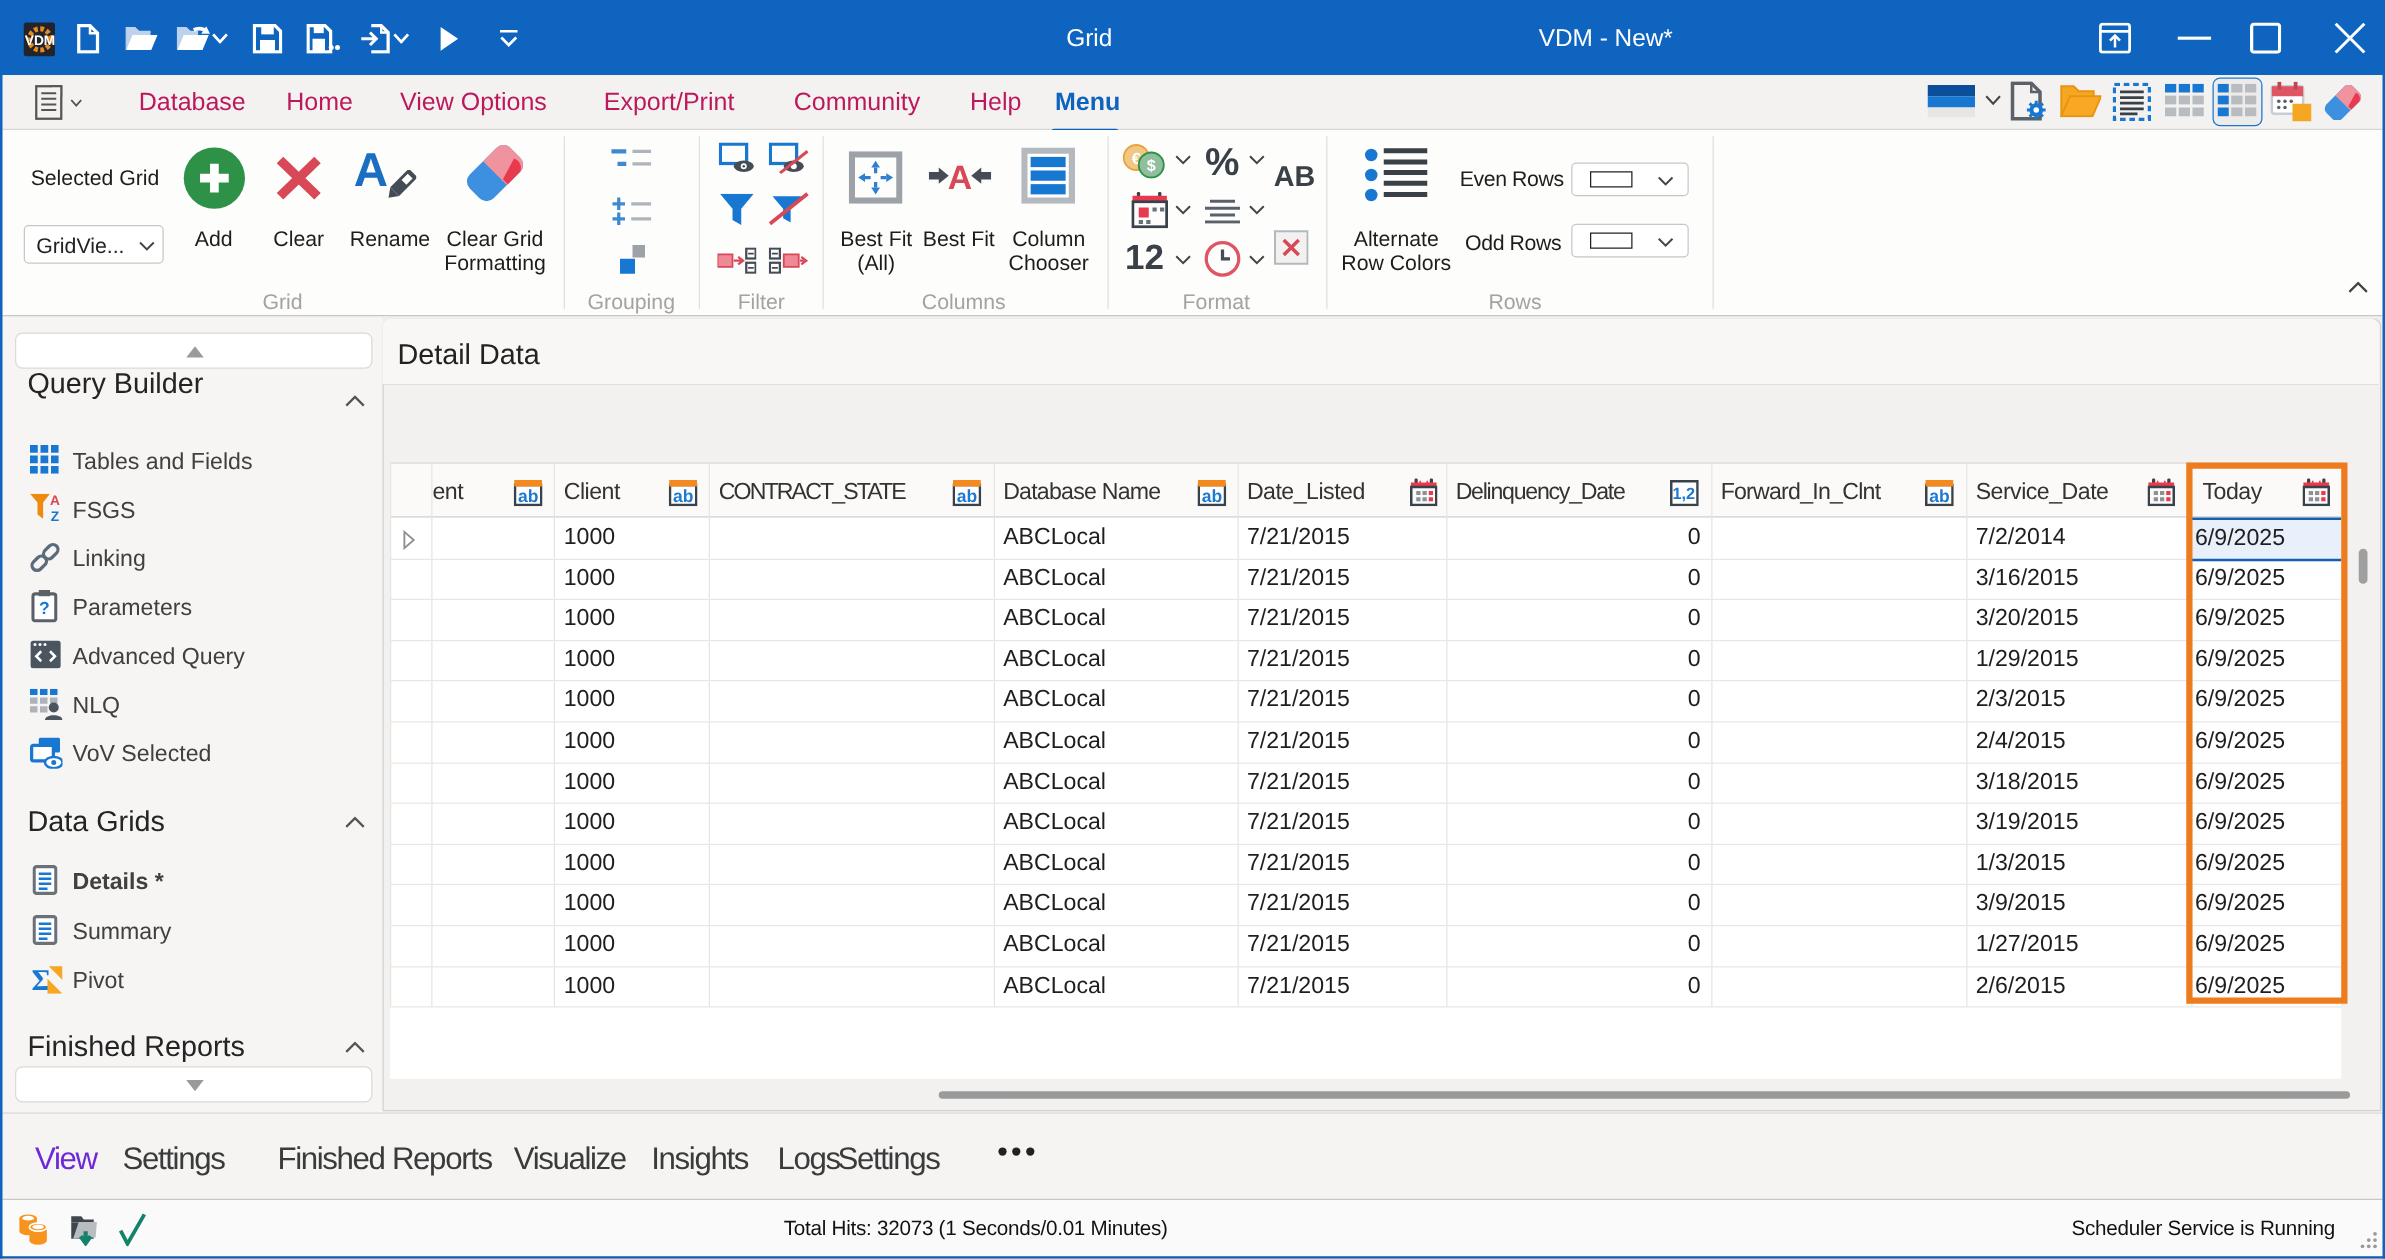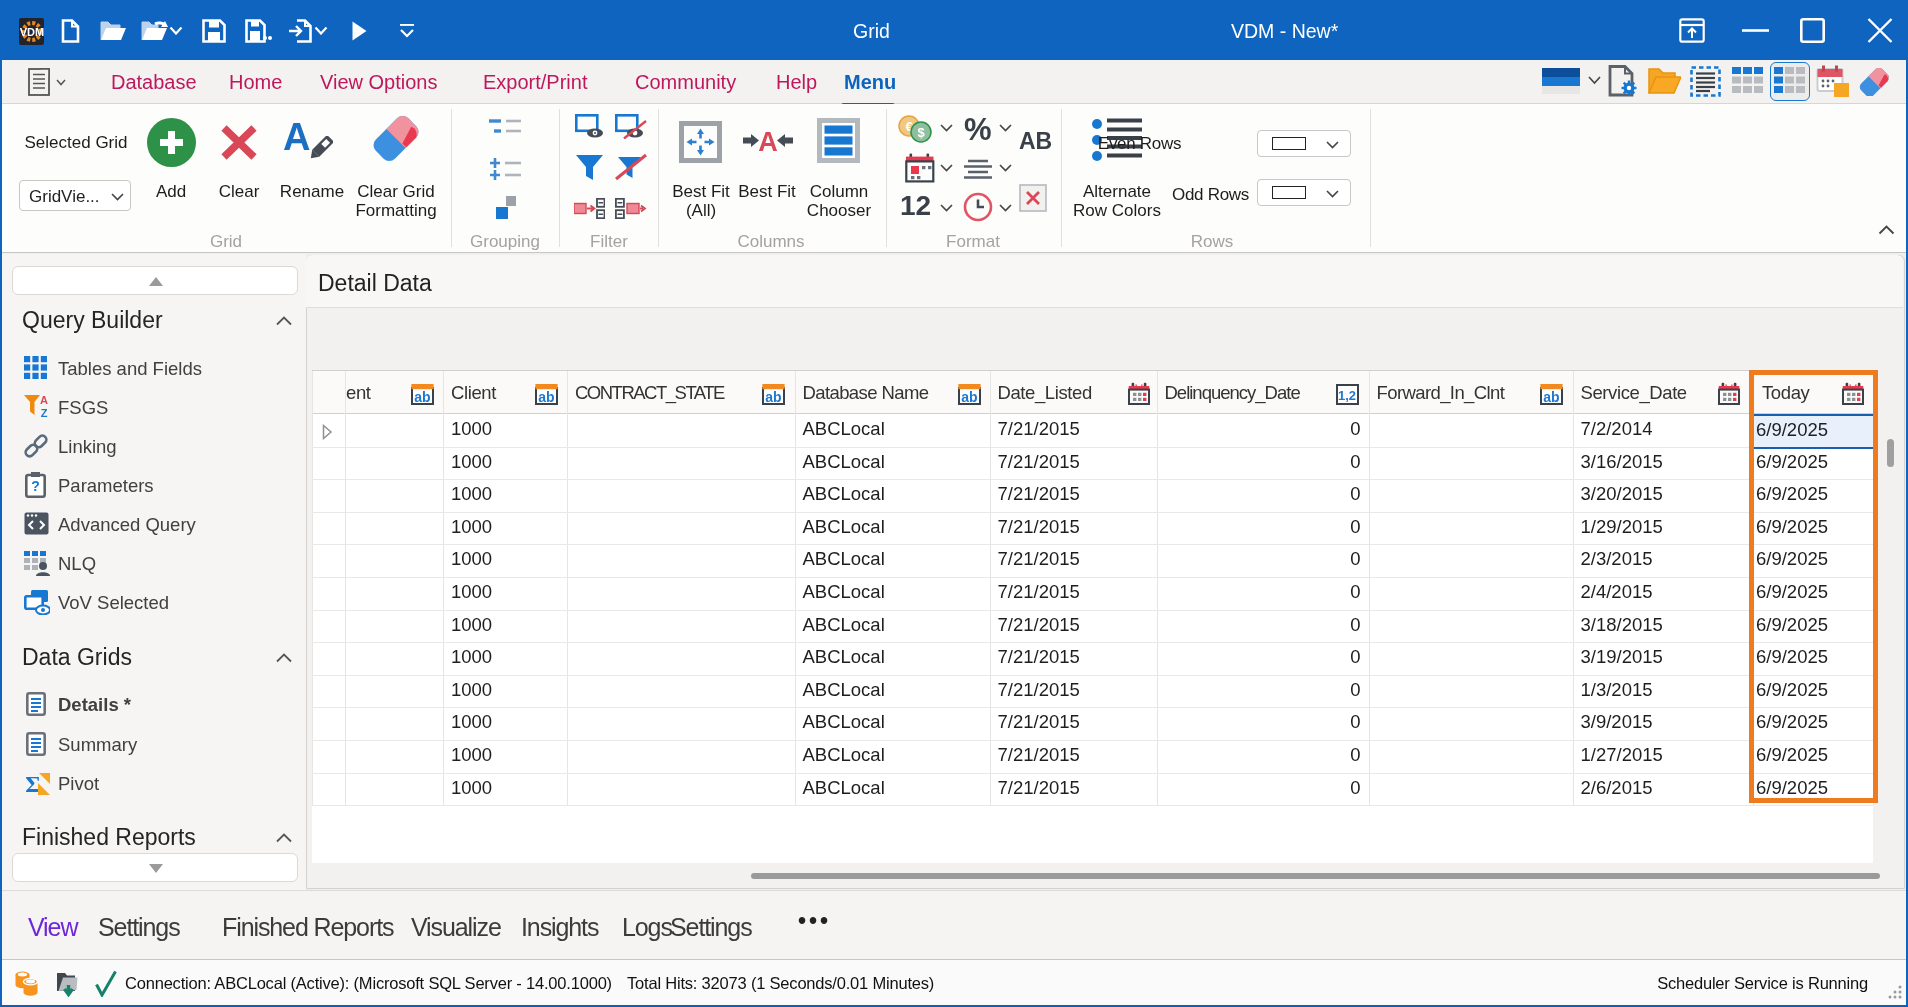--- a/index.html
+++ b/index.html
@@ -394,21 +394,21 @@
       <g stroke="#3A4048" stroke-width="4">
         <path d="M15 2.5 H50"></path>
         <path d="M15 11.5 H50"></path>
         <path d="M15 20 H50"></path>
         <path d="M15 28.5 H50"></path>
         <path d="M15 37.5 H50"></path>
       </g>
     </svg>
 <div class="rlabel" style="left:1115px;top:78px">Alternate</div>
 <div class="rlabel" style="left:1115px;top:97px">Row Colors</div>
-<div class="abs" style="left:1088px;top:30px;width:99px;text-align:center;font-size:17px;color:#1d1d1d;letter-spacing:-0.3px">Even Rows</div>
+<div class="abs" style="left:1150px;top:30px;width:99px;text-align:right;font-size:17px;color:#1d1d1d;letter-spacing:-0.3px">Even Rows</div>
 <div class="abs" style="left:1255px;top:26px;width:94px;height:27px;background:#fff;border:1px solid #C9C7C5;border-radius:4px">
  <div class="abs" style="left:14px;top:6px;width:34px;height:13px;background:#fff;border:1.6px solid #222"></div>
  <svg class="abs" style="left:68px;top:10px" width="13" height="8" viewBox="0 0 13 8">
         <path d="M1 1 L6.5 6.5 L12 1" class="chev"></path>
       </svg>
 </div>
 <div class="abs" style="left:1150px;top:81px;width:97px;text-align:right;font-size:17px;color:#1d1d1d;letter-spacing:-0.3px">Odd Rows</div>
 <div class="abs" style="left:1255px;top:75px;width:94px;height:27px;background:#fff;border:1px solid #C9C7C5;border-radius:4px">
  <div class="abs" style="left:14px;top:6px;width:34px;height:13px;background:#fff;border:1.6px solid #222"></div>
  <svg class="abs" style="left:68px;top:10px" width="13" height="8" viewBox="0 0 13 8">
@@ -419,21 +419,21 @@
 <svg class="abs" style="left:1876px;top:121px" width="17" height="10" viewBox="0 0 17 10">
       <path d="M1.5 8.5 L8.5 1.5 L15.5 8.5" fill="none" stroke="#444" stroke-width="1.8"></path>
     </svg>
 </div>
 <div id="sidebar">
 <div class="sbox" style="top:12px">
       <svg class="abs" style="left:135px;top:9px" width="16" height="11" viewBox="0 0 16 11">
         <path d="M8 1 L15 10 H1 Z" fill="#9A9A9A"></path>
       </svg>
     </div>
-<div class="shead" style="top:53px">Query Builder</div>
+<div class="shead" style="top:39px">Query Builder</div>
 <svg class="schev" style="top:62px" width="16" height="10" viewBox="0 0 16 10">
       <path d="M1 8.5 L8 1.5 L15 8.5" fill="none" stroke="#555" stroke-width="1.8"></path>
     </svg>
 <svg class="abs" style="left:22px;top:102px" width="23" height="23" viewBox="0 0 23 23">
       <g fill="#1878D1">
         <rect x="0" y="0" width="6.2" height="6.2"></rect>
         <rect x="8.4" y="0" width="6.2" height="6.2"></rect>
         <rect x="16.8" y="0" width="6.2" height="6.2"></rect>
         <rect x="0" y="8.4" width="6.2" height="6.2"></rect>
         <rect x="8.4" y="8.4" width="6.2" height="6.2"></rect>
@@ -779,21 +779,20 @@
     </svg>
 <svg class="abs" style="left:54px;top:11px" width="24" height="26" viewBox="0 0 24 26">
       <path d="M1 20 V2 H9 L11 4.5 H19 V7 H1 Z" fill="#3F464D"></path>
       <path d="M1 20 V7 H19 V20 Z" fill="#3F464D"></path>
       <path d="M2.5 20 L7 6.5 H21.5 L20.5 19 Z" fill="#B9BDC1"></path>
       <path d="M12.5 14 V21 M8.5 18 L12.5 23.5 L16.5 18" fill="none" stroke="#15836C" stroke-width="3.4"></path>
     </svg>
 <svg class="abs" style="left:93px;top:10px" width="22" height="27" viewBox="0 0 22 27">
       <path d="M1.5 14.5 L7 25 L20.5 1.5" fill="none" stroke="#15836C" stroke-width="3"></path>
     </svg>
-<div class="stxt" style="left:123px">Connection: ABCLocal (Active): (Microsoft SQL Server - 14.00.1000)</div>
 <div class="stxt" style="left:625px">Total Hits: 32073 (1 Seconds/0.01 Minutes)</div>
 <div class="stxt" style="right:38px">Scheduler Service is Running</div>
 <svg class="abs" style="left:1886px;top:25px" width="14" height="14" viewBox="0 0 14 14">
       <g fill="#9A9A9A">
         <circle cx="2" cy="12" r="1.5"></circle>
         <circle cx="7" cy="12" r="1.5"></circle>
         <circle cx="12" cy="12" r="1.5"></circle>
         <circle cx="7" cy="7" r="1.5"></circle>
         <circle cx="12" cy="7" r="1.5"></circle>
         <circle cx="12" cy="2" r="1.5"></circle>

